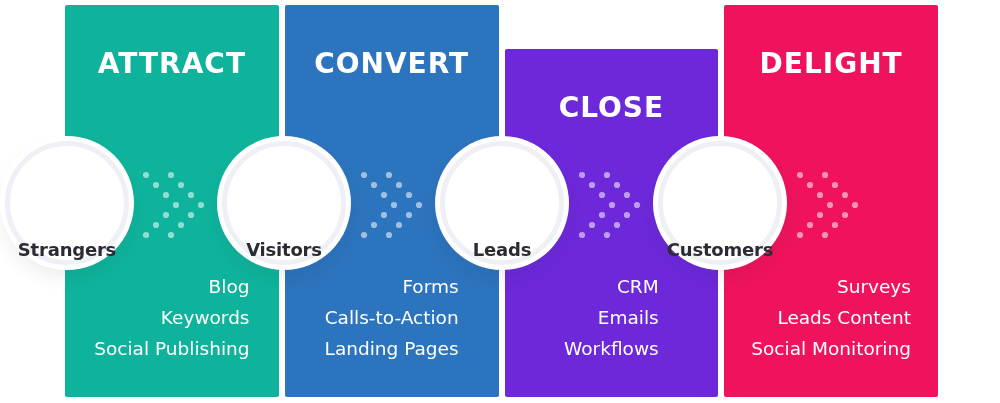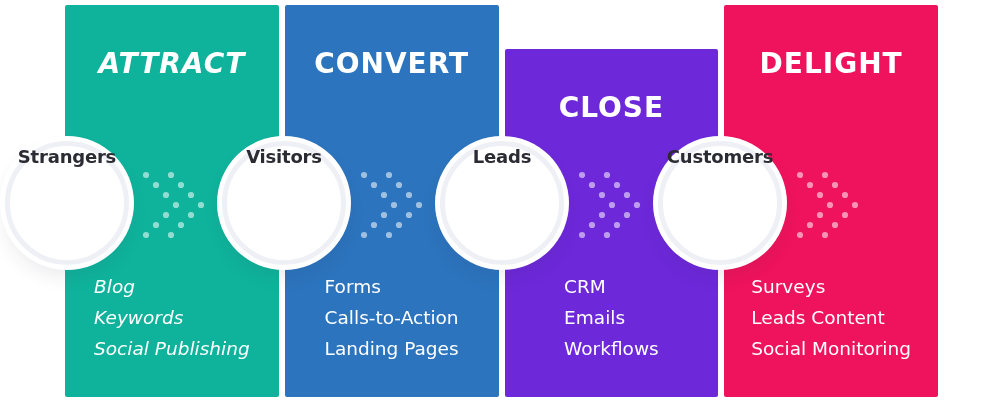--- a/index.html
+++ b/index.html
@@ -33,40 +33,40 @@
     font-weight: 800;
     letter-spacing: 1px;
     color: #ffffff;
     text-align: center;
     line-height: 1;
   }
   .tools {
     list-style: none;
     margin: 0;
     padding: 0 0 33px 0;
-    text-align: left;
+    text-align: right;
   }
   .tools li {
     font-size: 18.5px;
     line-height: 31px;
     font-weight: 500;
     color: #ffffff;
     white-space: nowrap;
   }
   .persona {
     position: absolute;
     top: 141px;
     width: 114px;
     height: 114px;
     background: var(--persona-circle-fill, #fff);
     border: 5px solid var(--persona-circle-ring, #eff0f5);
     border-radius: 50%;
     box-shadow: 0 0 0 5px #ffffff, 0 10px 20px rgba(40, 40, 70, 0.10);
     display: flex;
-    align-items: flex-start;
+    align-items: flex-end;
     justify-content: center;
     z-index: 3;
   }
   .persona span {
     font-size: 18px;
     font-weight: 700;
     letter-spacing: -0.2px;
     color: var(--persona-text, #2b2b33);
     white-space: nowrap;
   }
@@ -80,21 +80,21 @@
   }
   .arrow svg { display: block; width: 100%; height: 100%; }
 </style>
 </head>
 <body>
 
 <div class="stage">
 
   <div class="panels">
 
-    <section class="panel" style="background: rgb(15, 179, 155); font-style: italic;">
+    <section class="panel" style="background: rgb(15, 179, 155);">
       <h2 class="panel-title">ATTRACT</h2>
       <ul class="tools">
         <li>Blog</li>
         <li>Keywords</li>
         <li>Social Publishing</li>
       </ul>
     </section>
 
     <section class="panel" style="background: rgb(44, 116, 189); gap: 24px;">
       <h2 class="panel-title">CONVERT</h2>

